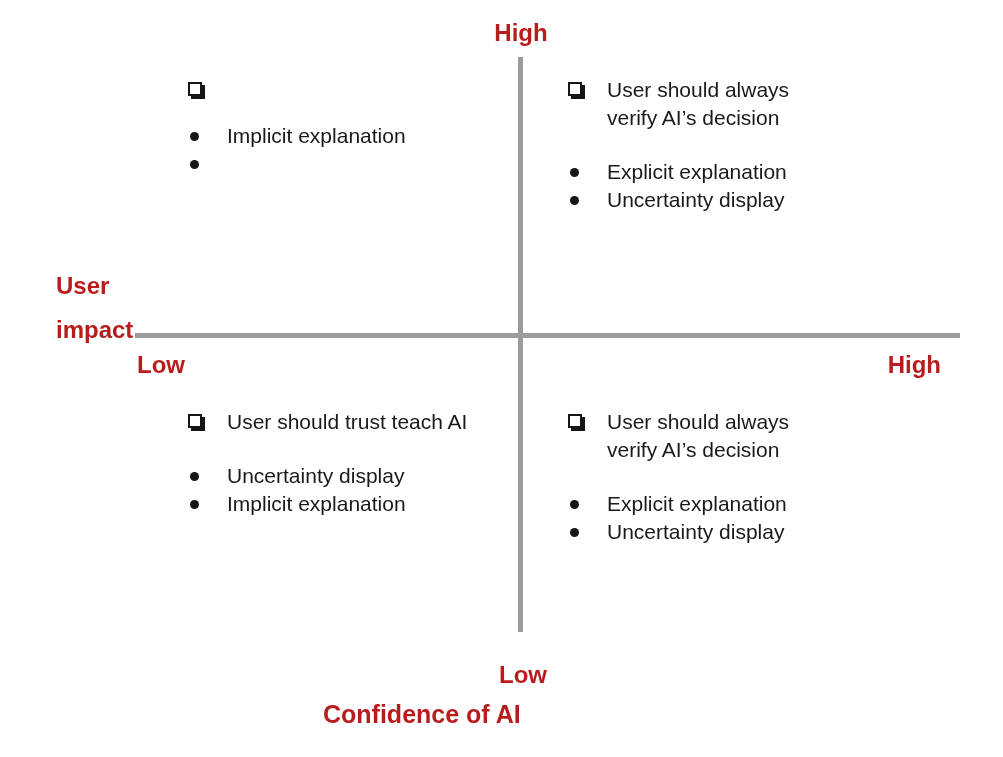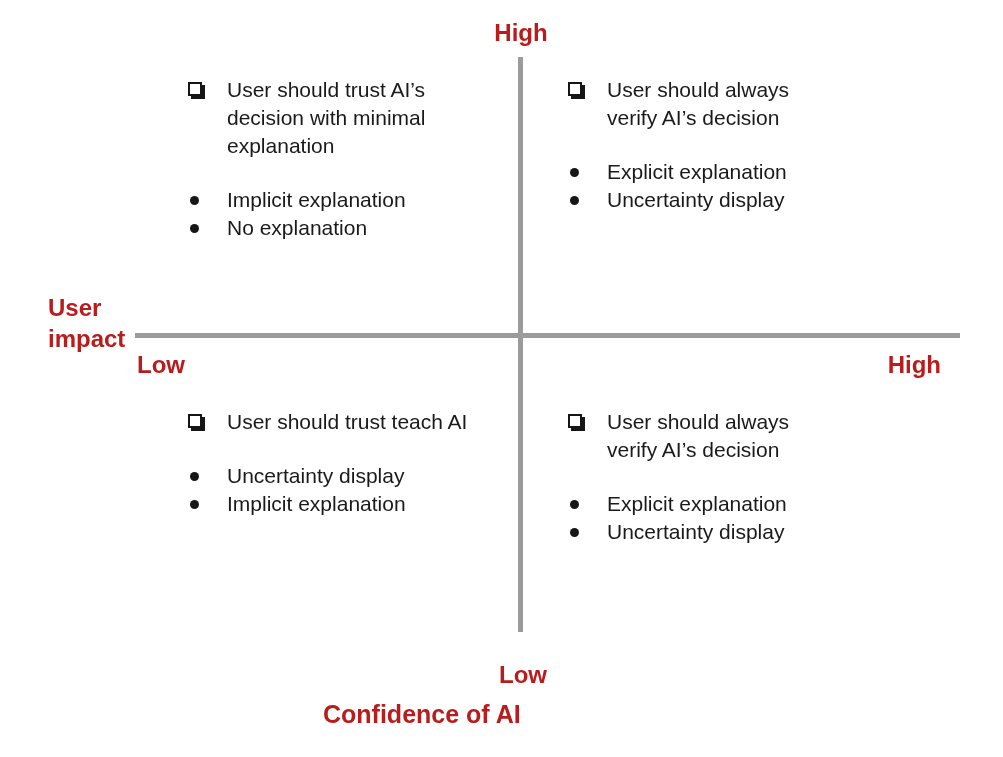--- a/index.html
+++ b/index.html
@@ -42,26 +42,25 @@
     color: #b91c1c;
     white-space: nowrap;
   }
   .lbl-top-high {
     left: 371px;
     top: 19px;
     width: 300px;
     text-align: center;
   }
   .lbl-user-impact {
-    left: 48px;
+    left: 56px;
     top: 264px;
     width: 100px;
     white-space: normal;
-    line-height: 31px;
-    margin-top: 28px;
+    line-height: 44px;
   }
   .lbl-x-low {
     left: 137px;
     top: 351px;
   }
   .lbl-x-high {
     right: 62px;
     top: 351px;
   }
   .lbl-bottom-low {
@@ -139,34 +138,32 @@
   <div class="lbl lbl-x-low">Low</div>
   <div class="lbl lbl-x-high">High</div>
   <div class="lbl lbl-bottom-low">Low</div>
   <div class="lbl lbl-conf">Confidence of AI</div>
 
   <div class="quad q-tl">
     <div class="hrow">
       <span class="mcol">
           <span class="sq"></span>
         </span>
-      <span class="htext">User should trust AI’s decision with minimal explanation</span>
     </div>
     <div class="list">
       <div class="lrow">
         <span class="mcol">
             <span class="dot"></span>
           </span>
         <span class="ltext">Implicit explanation</span>
       </div>
       <div class="lrow">
         <span class="mcol">
             <span class="dot"></span>
           </span>
-        <span class="ltext">No explanation</span>
       </div>
     </div>
   </div>
 
   <div class="quad q-tr">
     <div class="hrow">
       <span class="mcol">
           <span class="sq"></span>
         </span>
       <span class="htext">User should always verify AI’s decision</span>

